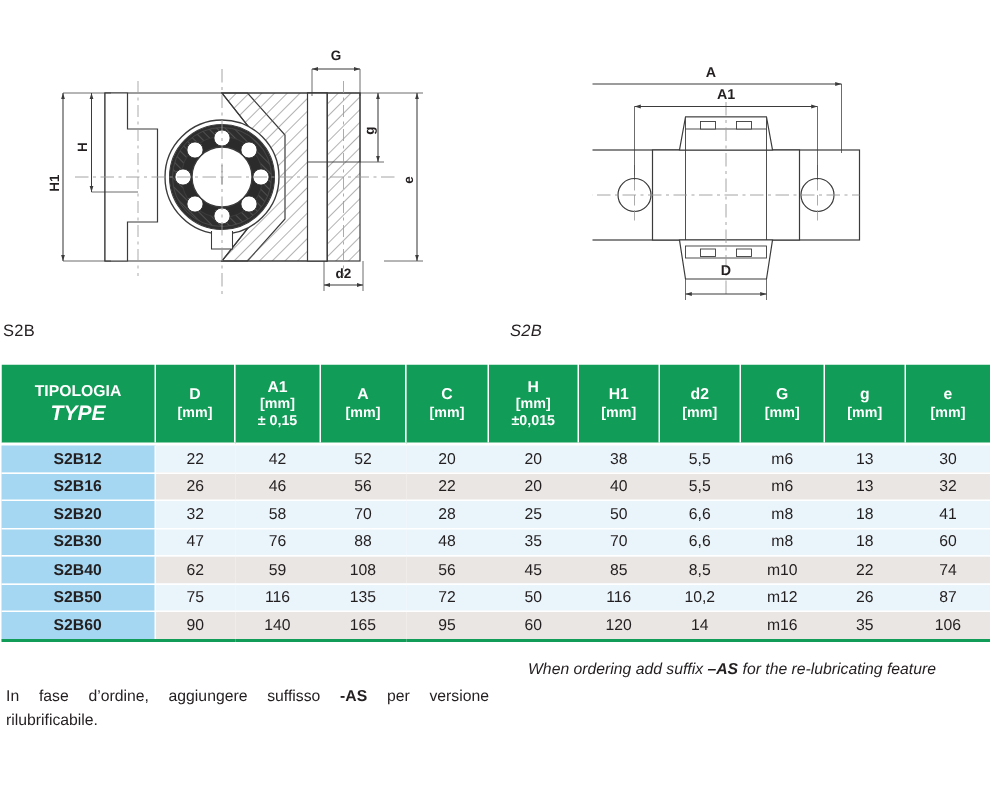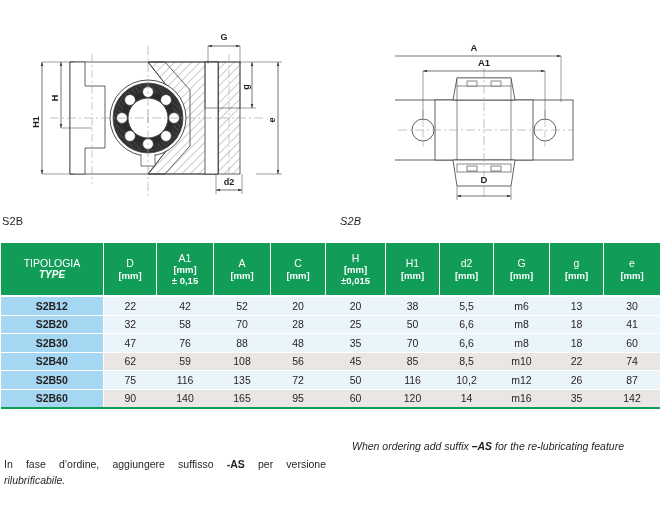--- a/index.html
+++ b/index.html
@@ -62,24 +62,24 @@
   table.spec thead th {
     background: #119c57;
     color: #ffffff;
     font-size: 10px;
     font-weight: bold;
     line-height: 1.18;
     height: 48px;
     border-color: #ffffff;
     padding: 2px 1px;
   }
-  thead th .hdr-main { display: block; font-size: 10.5px; font-weight: normal; }
+  thead th .hdr-main { display: block; font-size: 10.5px; font-weight: bold; }
   thead th .hdr-sub  { display: block; font-size: 9.5px; font-weight: bold; }
   thead th.type-col .hdr-main { font-size: 10.5px; }
-  thead th.type-col .hdr-sub  { font-style: italic; font-size: 10px; text-align: center; }
+  thead th.type-col .hdr-sub  { font-style: italic; font-size: 14px; text-align: center; }
 
   
   table.spec tbody td {
     height: 17.5px;
     font-size: 10.5px;
     color: #231f20;
     border: none;
     border-bottom: 1px solid #ffffff;
   }
   table.spec tbody tr.odd  td { background: #eaf4fb; }
@@ -102,21 +102,21 @@
     line-height: 1.55;
     color: #231f20;
   }
   .note-it {
     position: absolute;
     left: 2px; top: 18px;
     width: 322px;
     text-align: justify;
     text-align-last: justify;
   }
-  .note-it .line2 { text-align-last: left; font-style: italic; }
+  .note-it .line2 { text-align-last: left; }
   .note-en {
     position: absolute;
     left: 350px; top: 0;
     width: 320px;
     font-style: italic;
   }
   .note b { font-weight: bold; }
 </style>
 </head>
 <body>
@@ -345,20 +345,33 @@
           <td>42</td>
           <td>52</td>
           <td>20</td>
           <td>20</td>
           <td>38</td>
           <td>5,5</td>
           <td>m6</td>
           <td>13</td>
           <td>30</td>
         </tr>
+        <tr class="even">
+          <td class="type-cell">S2B16</td>
+          <td>26</td>
+          <td>46</td>
+          <td>56</td>
+          <td>22</td>
+          <td>20</td>
+          <td>40</td>
+          <td>5,5</td>
+          <td>m6</td>
+          <td>13</td>
+          <td>32</td>
+        </tr>
         <tr class="odd">
           <td class="type-cell">S2B20</td>
           <td>32</td>
           <td>58</td>
           <td>70</td>
           <td>28</td>
           <td>25</td>
           <td>50</td>
           <td>6,6</td>
           <td>m8</td>
@@ -408,21 +421,21 @@
           <td class="type-cell">S2B60</td>
           <td>90</td>
           <td>140</td>
           <td>165</td>
           <td>95</td>
           <td>60</td>
           <td>120</td>
           <td>14</td>
           <td>m16</td>
           <td>35</td>
-          <td>142</td>
+          <td>106</td>
         </tr>
       </tbody>
   </table>
 </div>
 
 <div class="note">
   <div class="note-it">
     <span>In fase d’ordine, aggiungere suffisso </span><b>-AS</b><span> per versione</span>
     <div class="line2">rilubrificabile.</div>
   </div>

